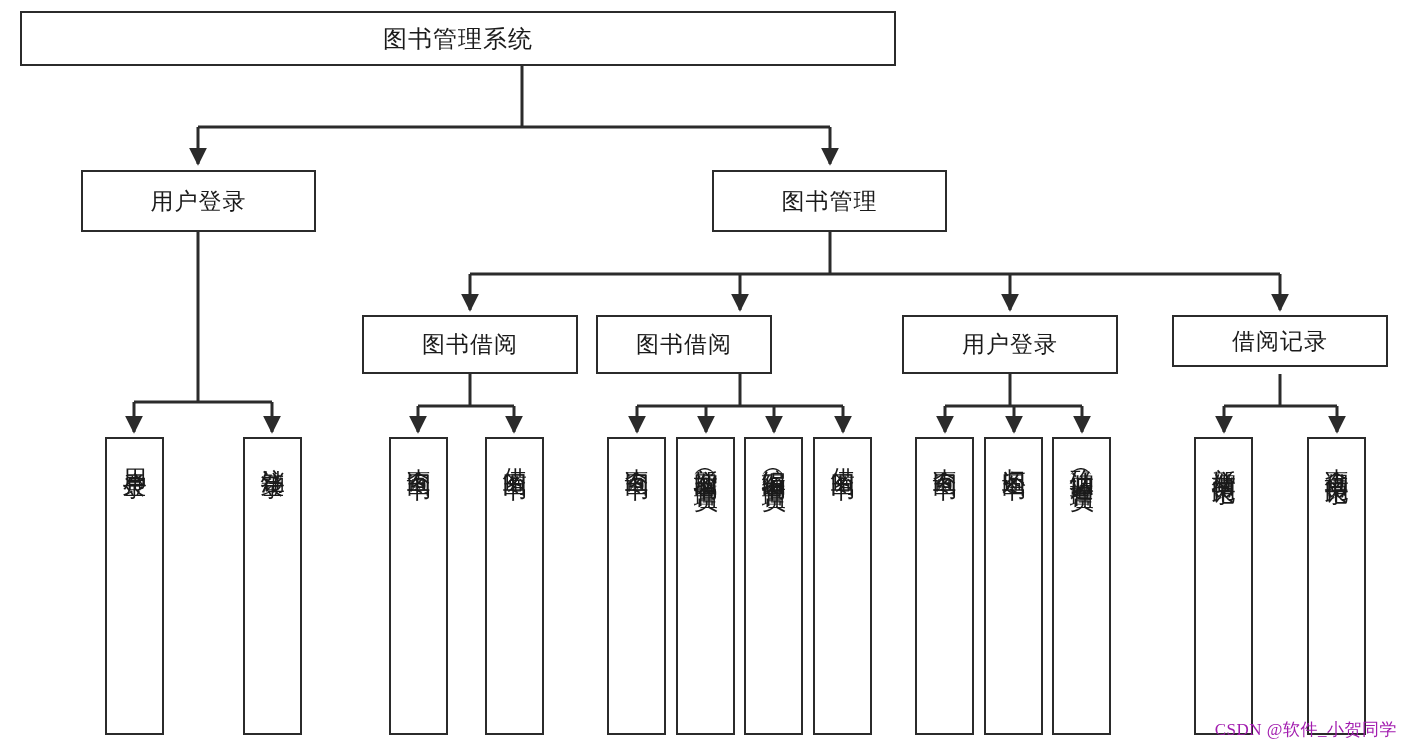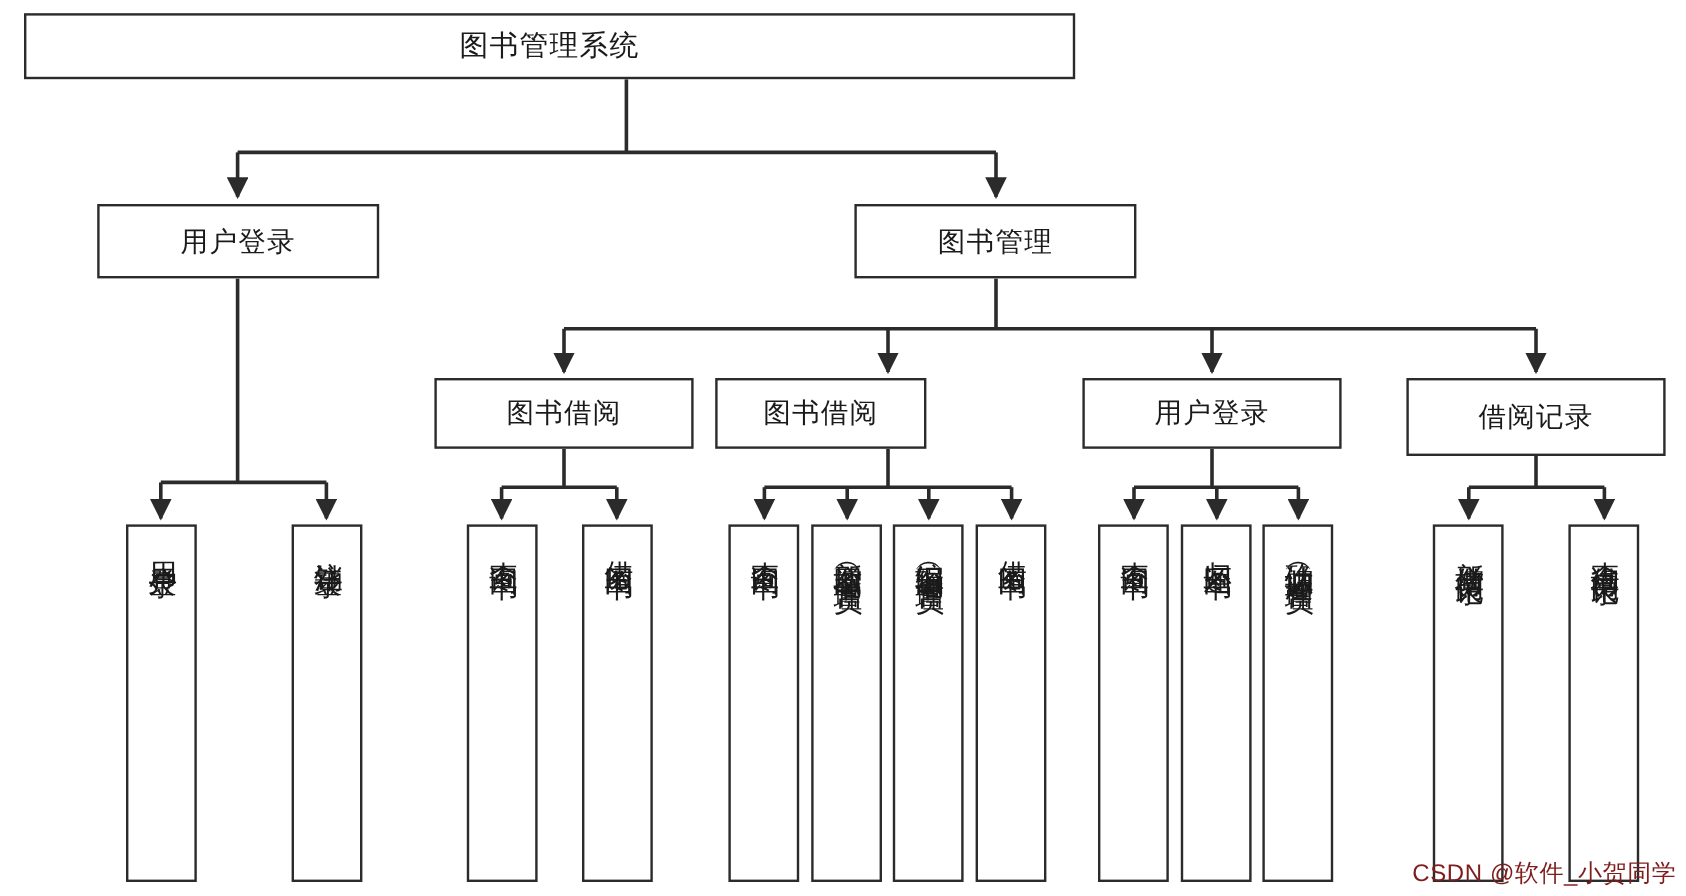--- a/index.html
+++ b/index.html
@@ -47,25 +47,26 @@
     line-height:1.18;
     letter-spacing:3px;
     white-space:normal;
     max-height:282px;
   }
   .leaf.tall .label{max-height:288px;}
 
   .watermark{
     position:absolute;
     right:8px;bottom:6px;
-    font-size:20px;
-    color:#7f1d1d;
+    font-size:17px;
+    color:#a21caf;
     letter-spacing:0.5px;
     white-space:nowrap;
     user-select:none;
+    font-family:Liberation Serif, serif;
   }
 </style>
 </head>
 <body>
 
 <div id="canvas">
 
   <svg class="links" viewBox="0 0 1405 747" xmlns="http://www.w3.org/2000/svg">
     <defs>
       <marker id="arrow" viewBox="0 0 10 10" refX="9" refY="5" markerWidth="6" markerHeight="6" orient="auto-start-reverse">
@@ -133,21 +134,21 @@
   </div>
 
   <div class="node h-node" style="left:596px;top:315px;width:176px;height:59px;">
     <span class="label">图书借阅</span>
   </div>
 
   <div class="node h-node" style="left:902px;top:315px;width:216px;height:59px;">
     <span class="label">用户登录</span>
   </div>
 
-  <div class="node h-node" style="left:1172px;top:315px;width:216px;height:65px;">
+  <div class="node h-node" style="left:1172px;top:315px;width:216px;height:52px;">
     <span class="label">借阅记录</span>
   </div>
 
   <div class="node leaf" style="left:105px;top:437px;width:59px;height:298px;">
     <span class="label">用户登录</span>
   </div>
 
   <div class="node leaf" style="left:243px;top:437px;width:59px;height:298px;">
     <span class="label">注销登录</span>
   </div>

